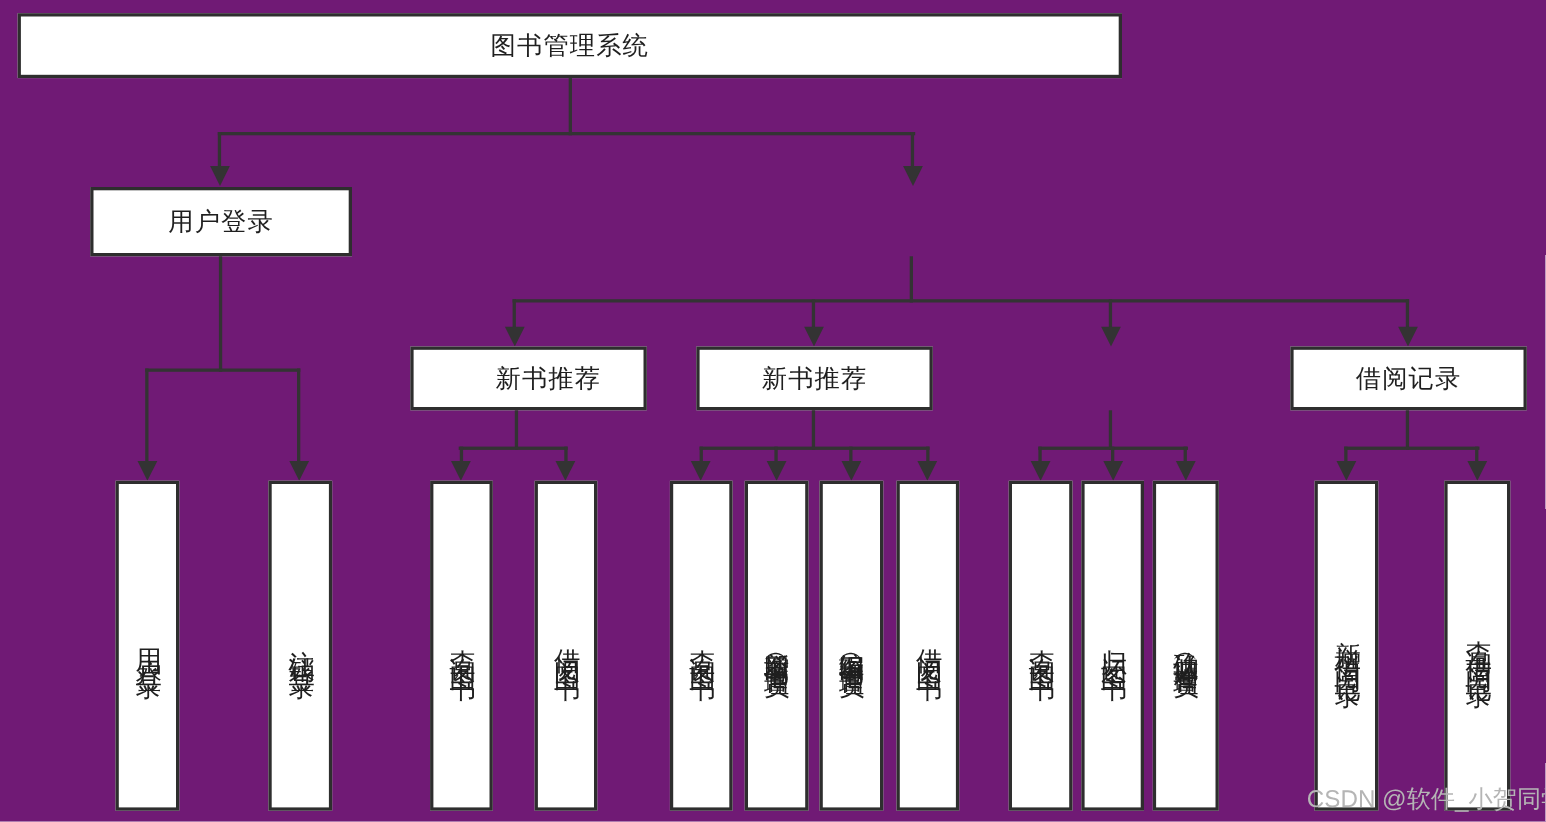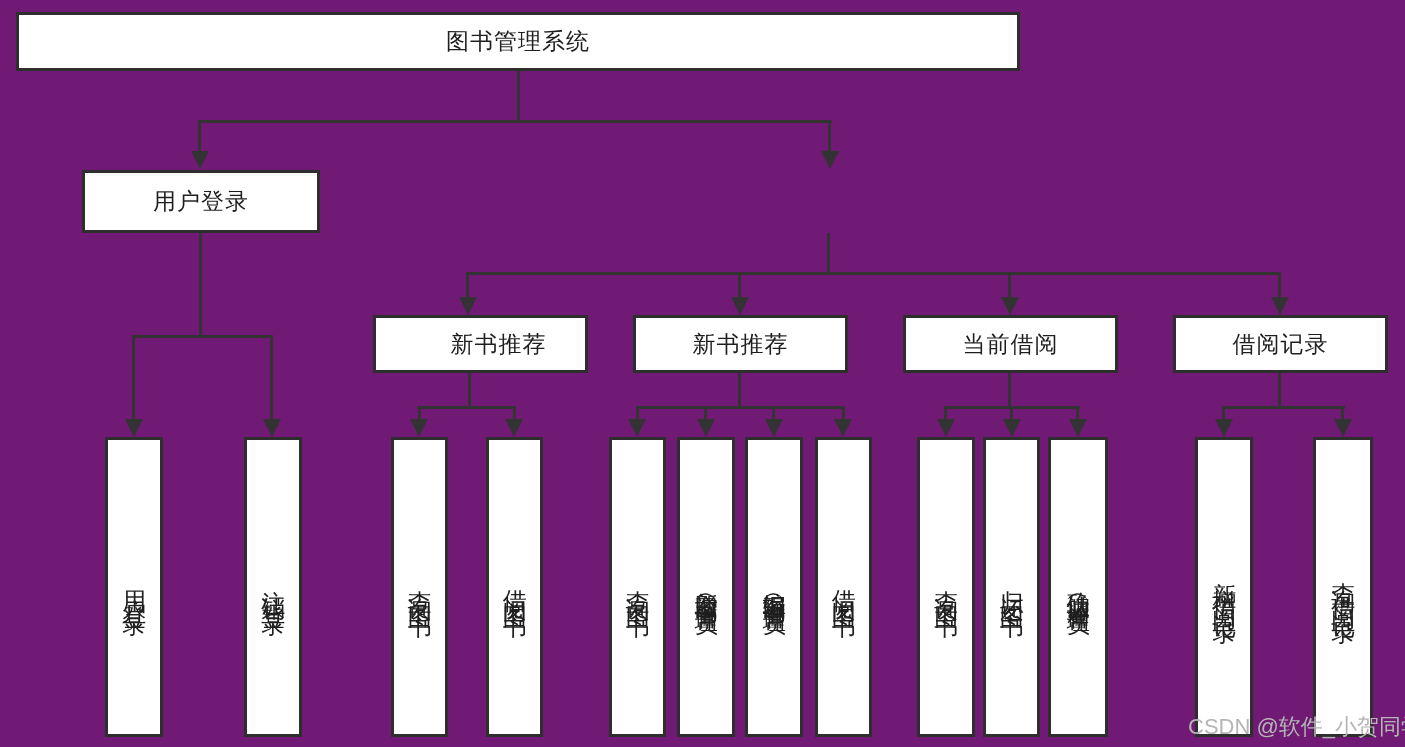--- a/index.html
+++ b/index.html
@@ -122,23 +122,20 @@
   <div class="arrow" style="left:1001px;top:297px"></div>
   <div class="vline" style="left:1278px;top:272px;height:28px"></div>
   <div class="arrow" style="left:1271px;top:297px"></div>
 
   <div class="node hbox l3 l3-newbook">
     <span>新书推荐</span>
   </div>
   <div class="node hbox l3 l3-borrow">
     <span>新书推荐</span>
   </div>
-  <div class="node hbox l3 l3-current">
-    <span>当前借阅</span>
-  </div>
   <div class="node hbox l3 l3-records">
     <span>借阅记录</span>
   </div>
 
   <div class="vline" style="left:468px;top:373px;height:36px"></div>
   <div class="hline" style="left:417px;top:406px;width:99px"></div>
   <div class="vline" style="left:418px;top:406px;height:16px"></div>
   <div class="arrow" style="left:410px;top:419px"></div>
   <div class="vline" style="left:513px;top:406px;height:16px"></div>
   <div class="arrow" style="left:505px;top:419px"></div>

